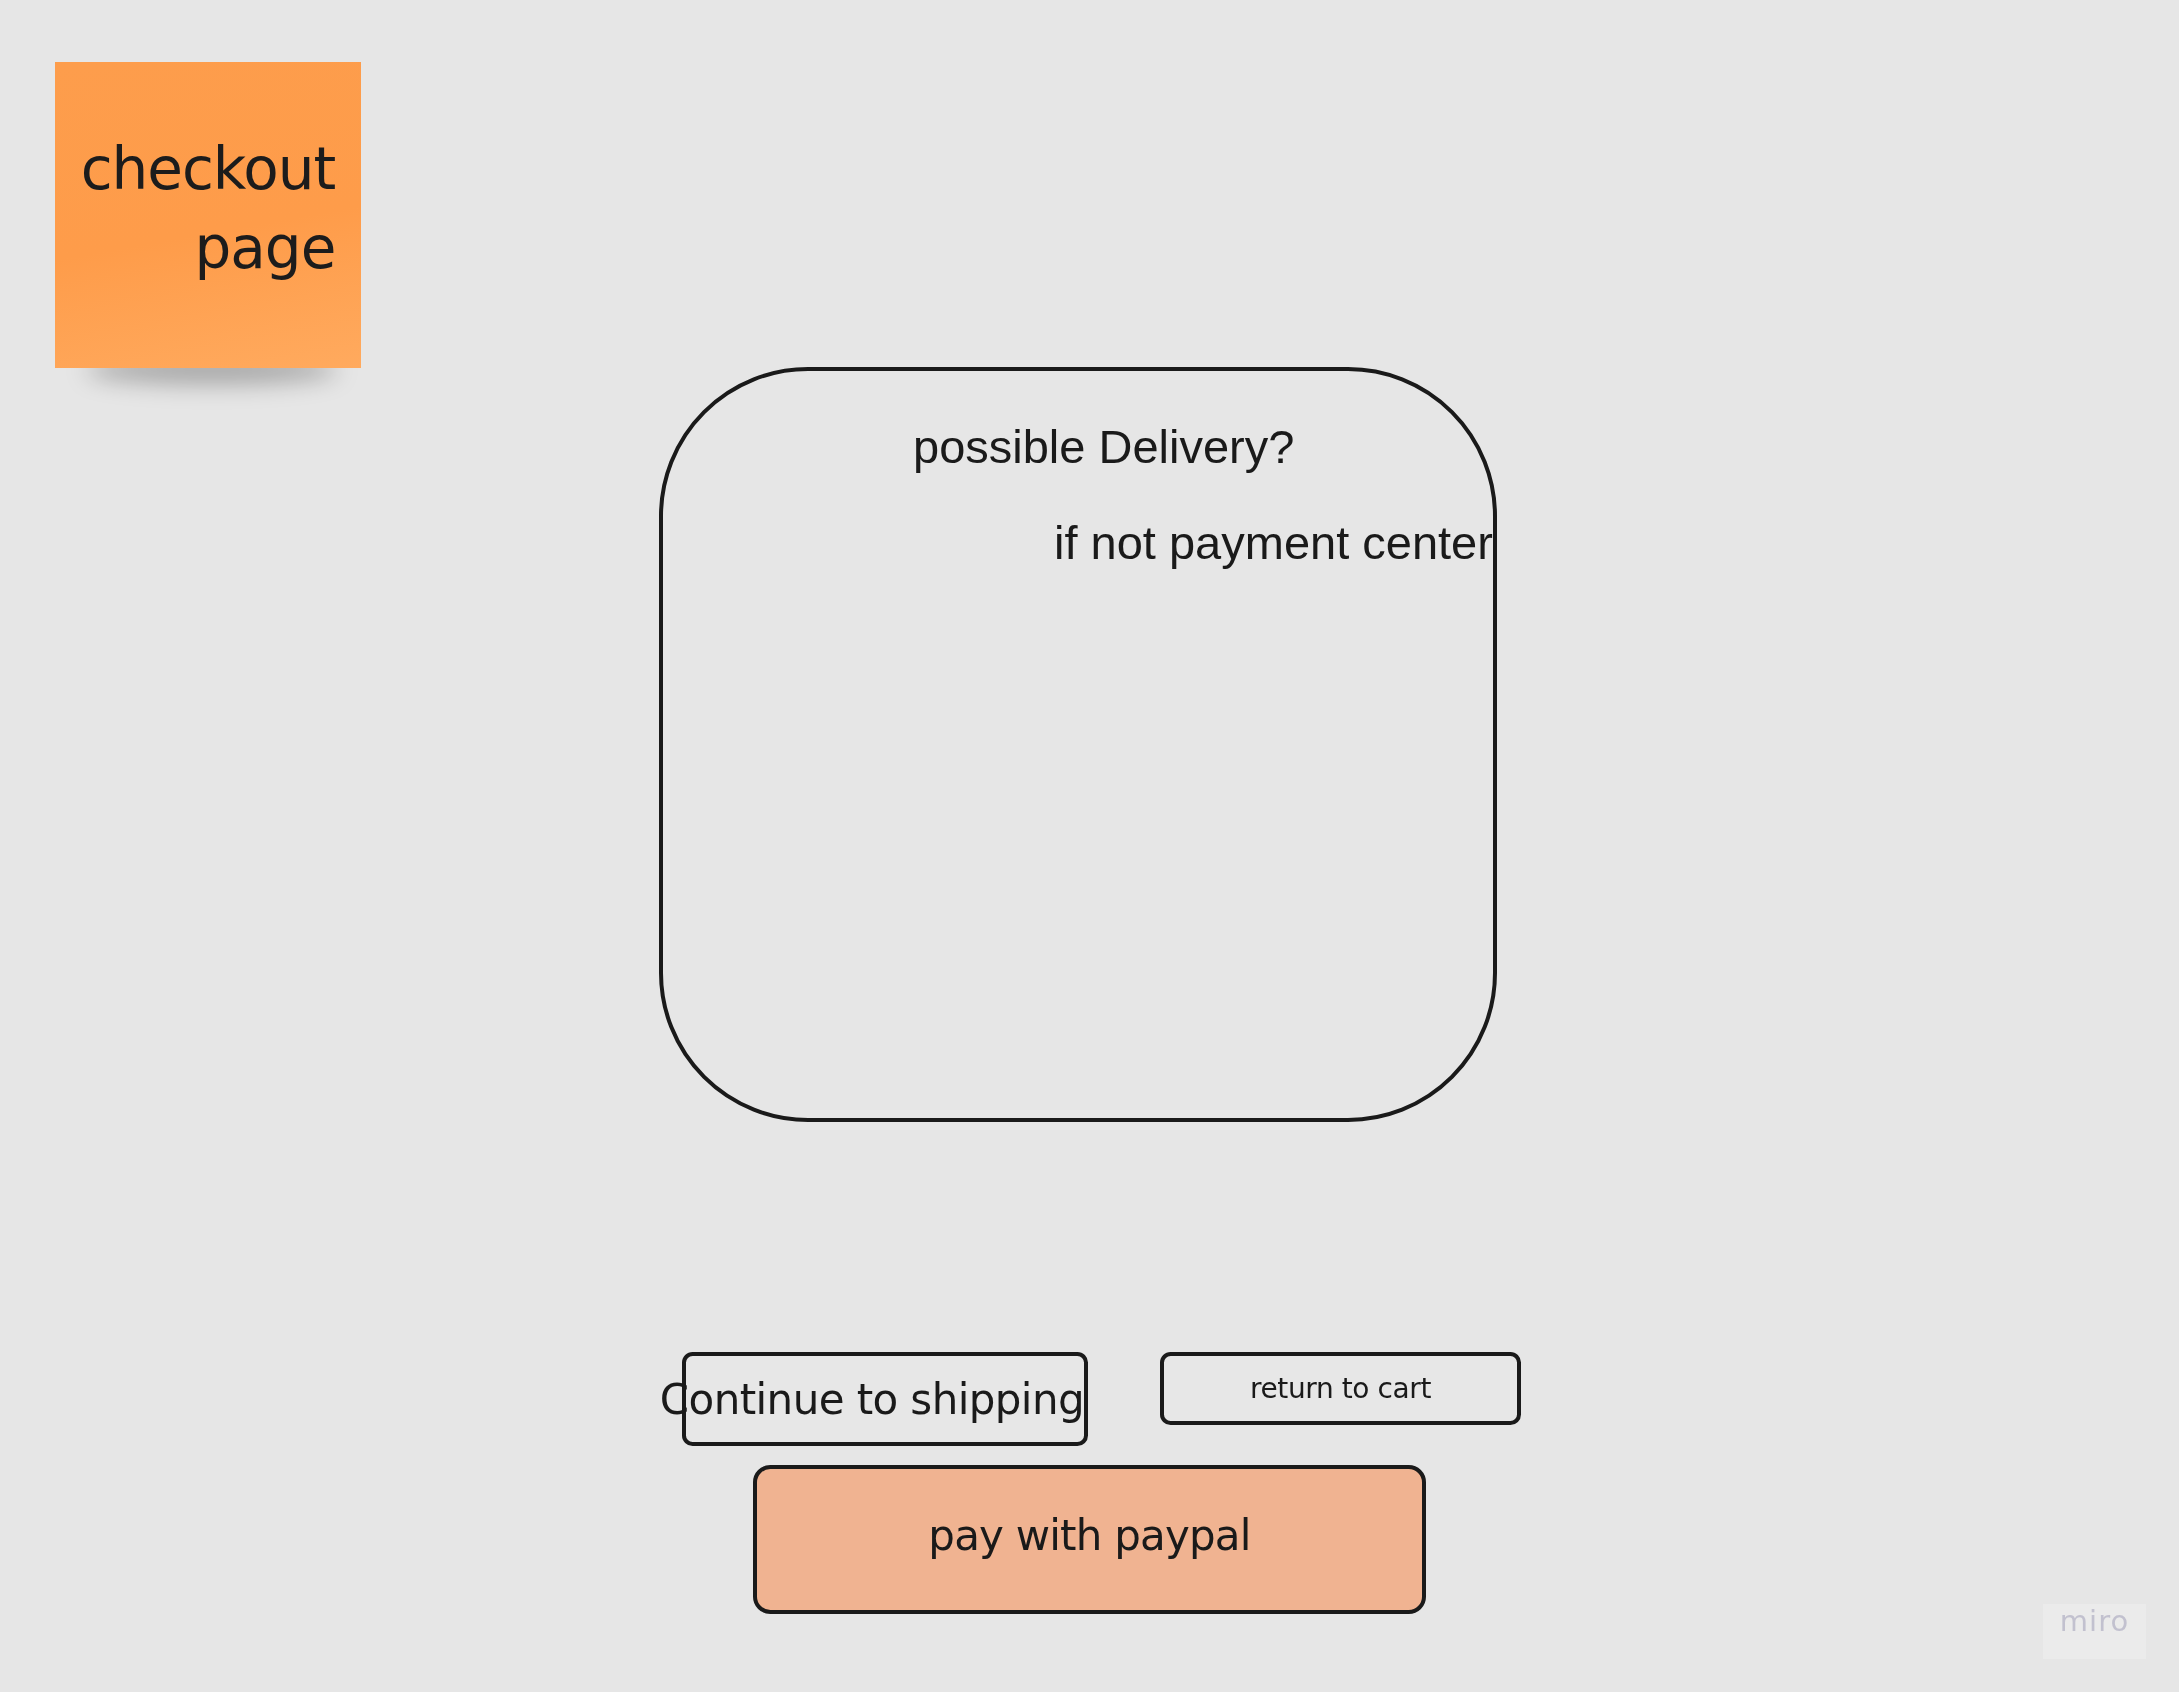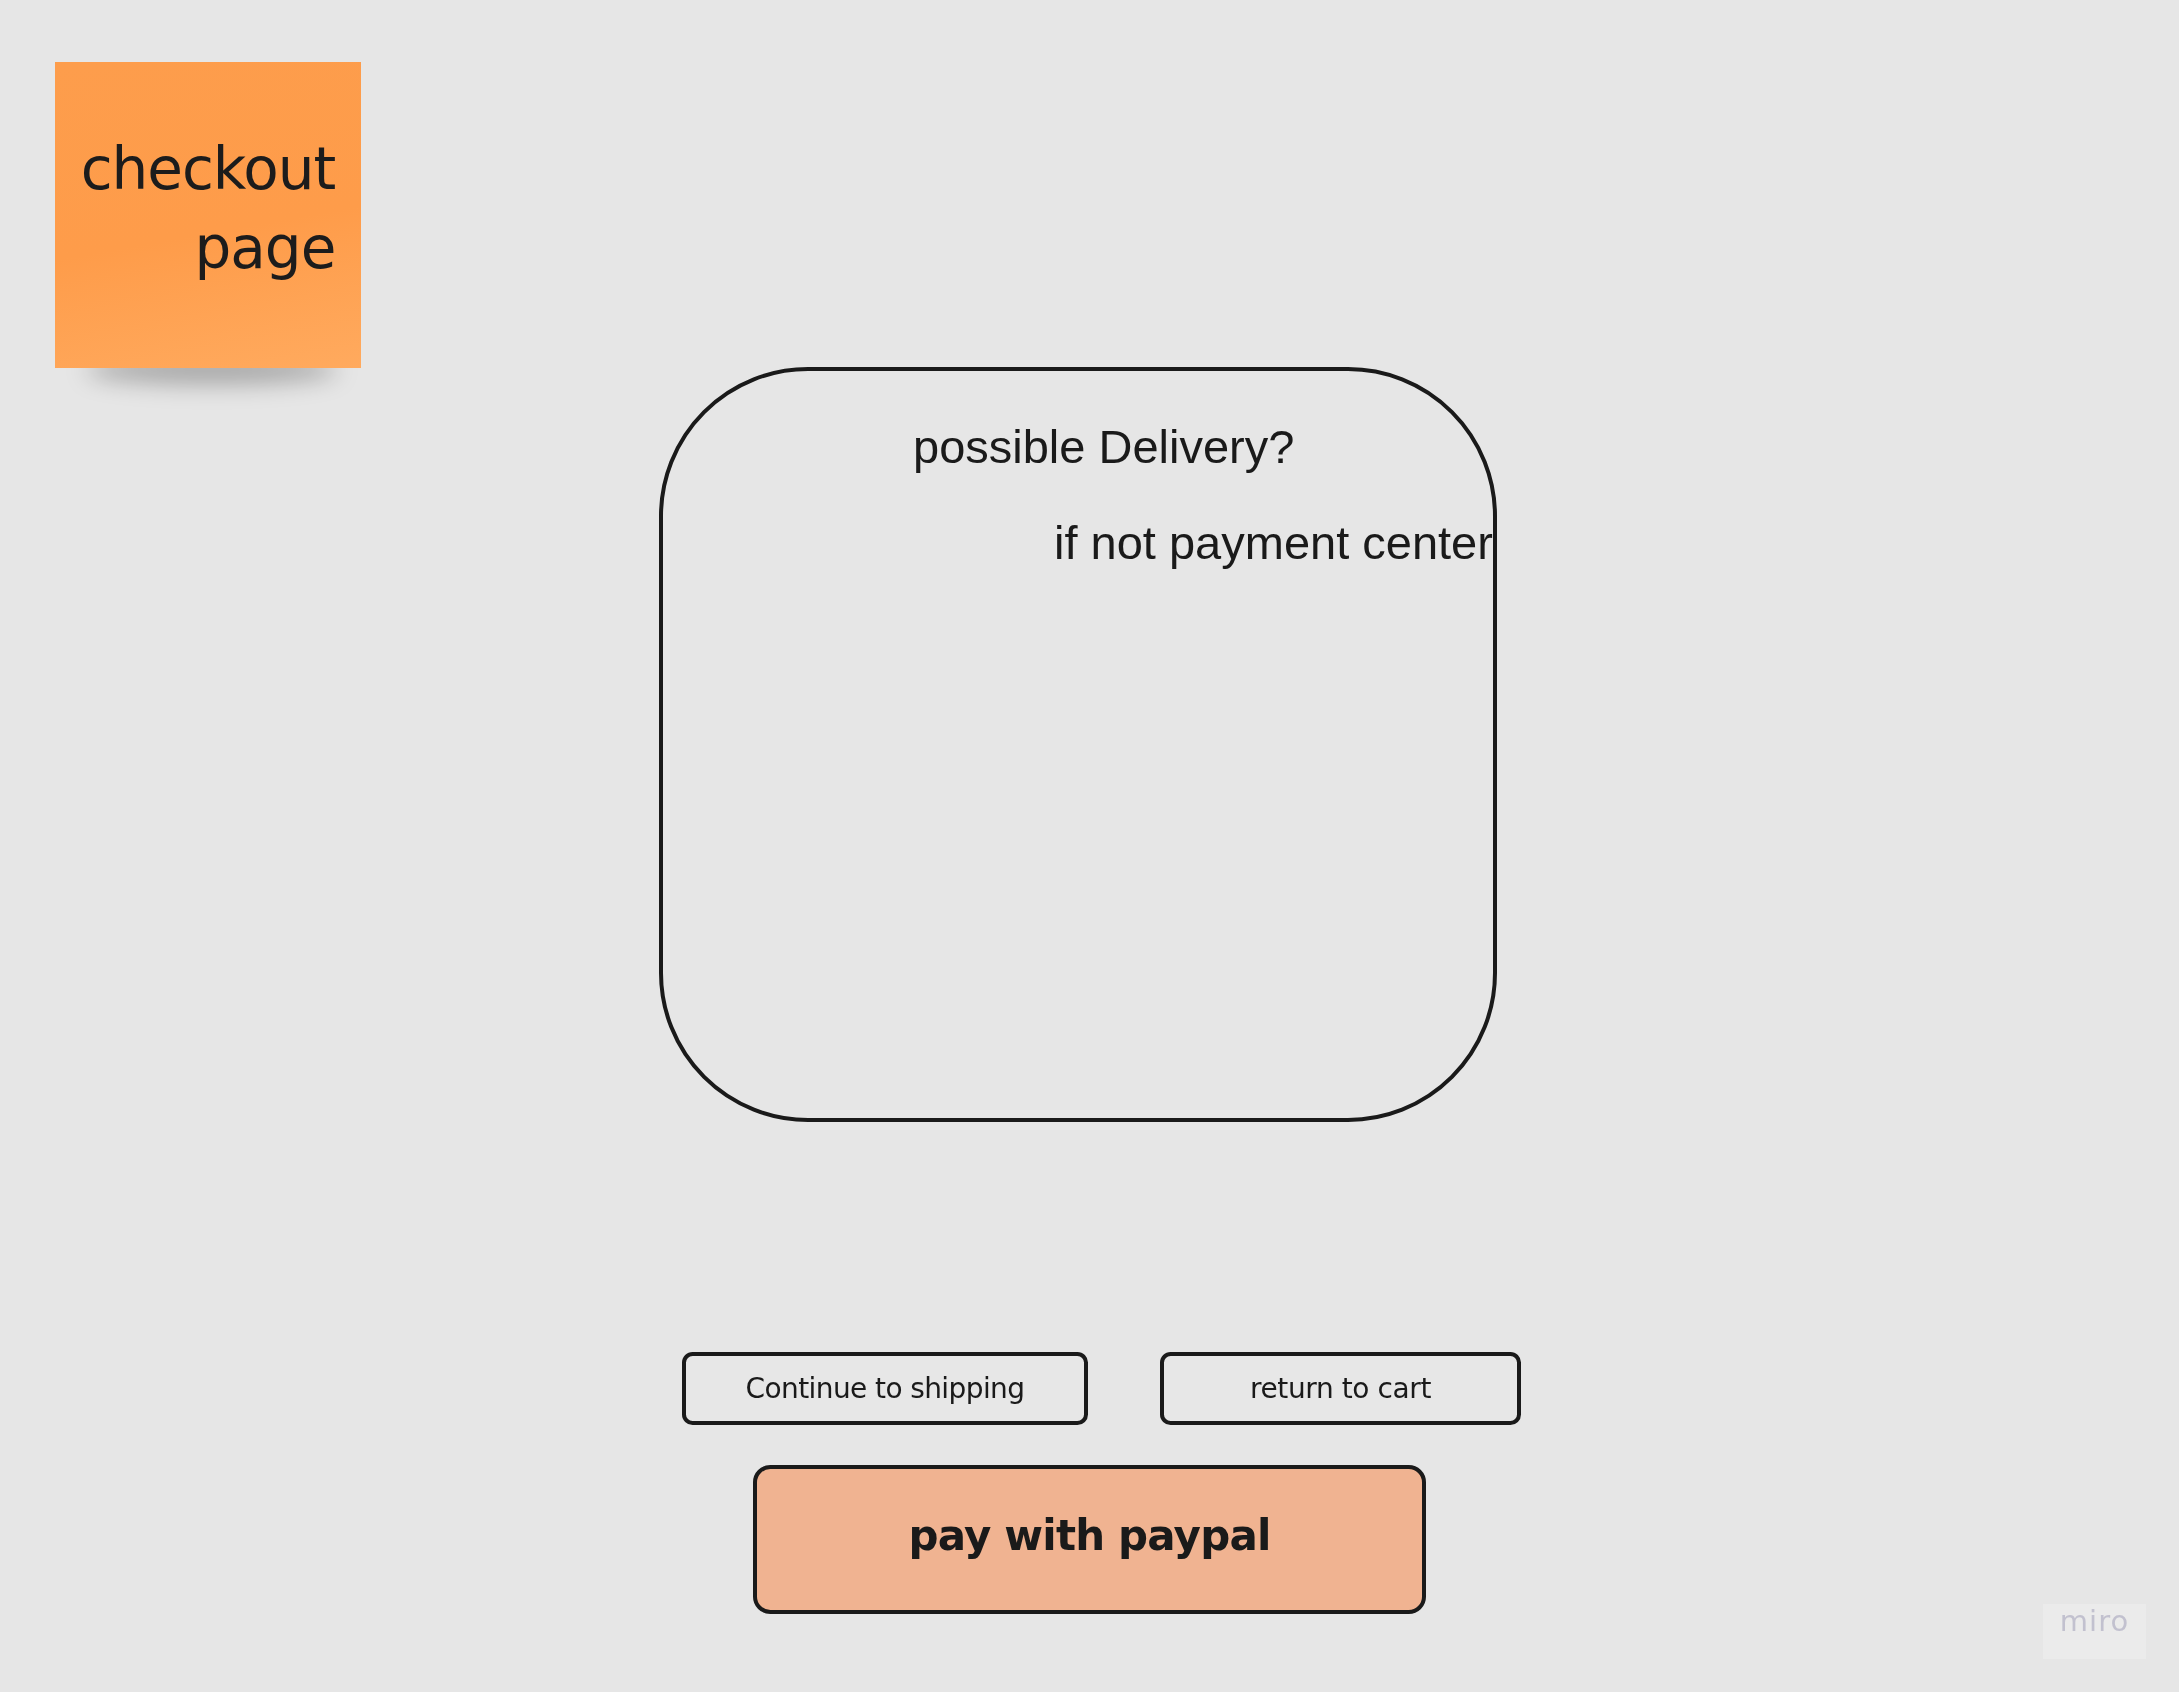--- a/index.html
+++ b/index.html
@@ -84,39 +84,39 @@
       display: flex;
       align-items: center;
       justify-content: center;
       font-family: "DejaVu Sans", sans-serif;
       color: #1a1a1a;
       white-space: nowrap;
       cursor: pointer;
     }
     .btn-ship {
       left: 682px; top: 1352px;
-      width: 406px; height: 73px;
-      font-size: 28px;
+      width: 406px; height: 94px;
+      font-size: 42px;
       letter-spacing: -0.6px;
+      justify-content: flex-end;
     }
     .btn-cart {
       left: 1160px; top: 1352px;
       width: 361px; height: 73px;
       font-size: 28px;
       letter-spacing: -0.4px;
     }
     .btn-paypal {
       left: 753px; top: 1465px;
       width: 673px; height: 149px;
       border-radius: 17.3px;
       background: #F0B391;
       font-size: 42px;
       letter-spacing: -0.8px;
       padding-bottom: 7.7px;
-      font-weight: bold;
     }
     .watermark {
       position: absolute;
       left: 2043px;
       top: 1604px;
       width: 103px;
       height: 55px;
       background: #EBEBEB;
       display: flex;
       justify-content: center;

